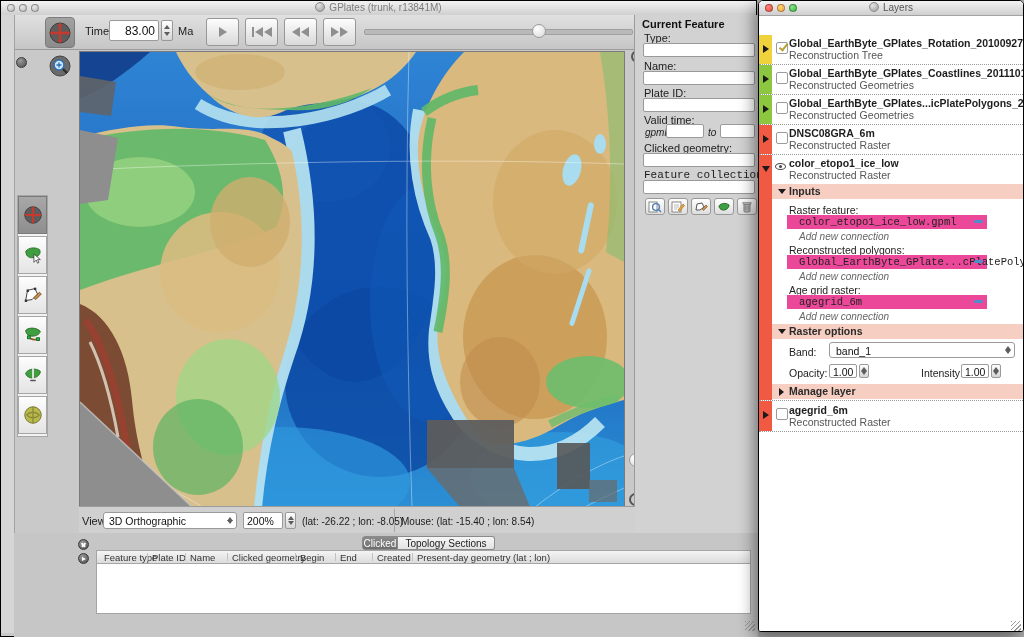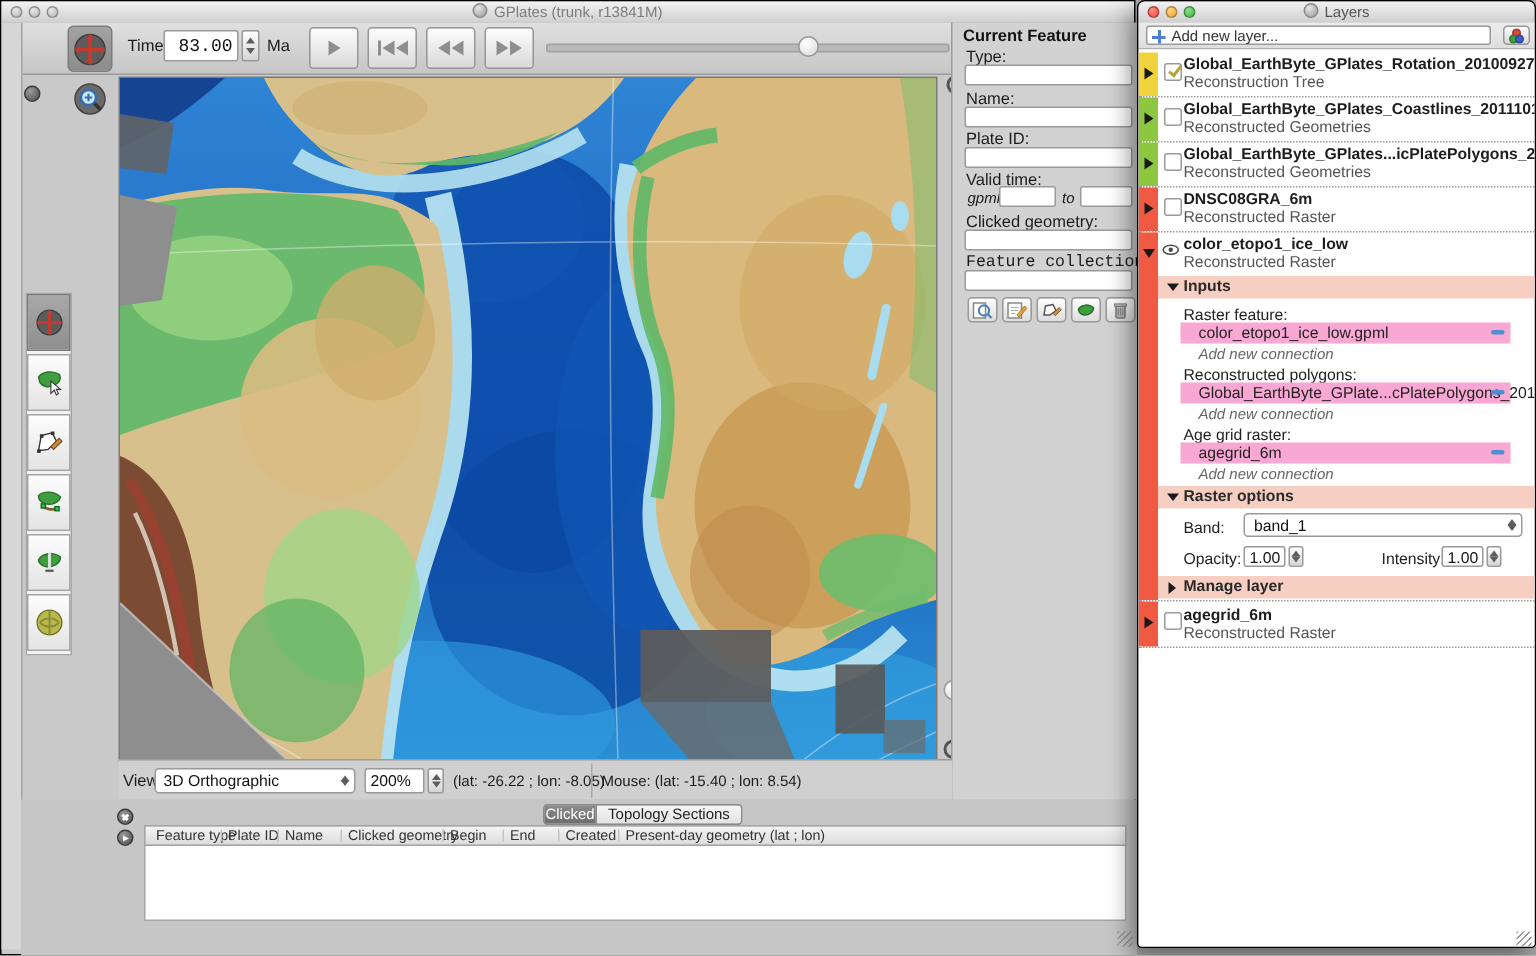--- a/index.html
+++ b/index.html
@@ -60,21 +60,21 @@
   .cb{position:absolute;width:10px;height:10px;background:#fff;border:1px solid #9b9b9b;border-radius:2px;box-sizing:content-box;}
   .cb.checked::after{content:"";display:block;width:3px;height:7px;border:solid #b9a133;
      border-width:0 2px 2px 0;transform:rotate(38deg);margin:-1px 0 0 4px;}
   .eye{position:absolute;width:11px;height:7px;border:1px solid #4a4a4a;border-radius:50%;box-sizing:border-box;background:#fff;}
   .eye::after{content:"";position:absolute;width:3px;height:3px;background:#4a4a4a;border-radius:50%;left:3px;top:1px;}
   .lname{position:absolute;font-size:10.5px;font-weight:bold;color:#1d1d1d;white-space:nowrap;}
   .ltype{position:absolute;font-size:10.5px;color:#555;white-space:nowrap;}
   .sechdr{position:absolute;left:13px;right:0;height:15px;background:#f6cec2;}
   .sechdr .t{position:absolute;left:17px;top:1px;font-size:10.5px;font-weight:bold;color:#2a2a2a;}
   .conlbl{position:absolute;left:30px;font-size:10.5px;color:#222;white-space:nowrap;}
-  .conrow{position:absolute;left:28px;width:220px;height:14px;background:#f9a8d4;}
+  .conrow{position:absolute;left:28px;width:200px;height:14px;background:#ec4899;font-family:Liberation Mono, monospace;}
   .conrow .v{position:absolute;left:12px;top:1px;font-size:10.5px;color:#222;white-space:nowrap;}
   .dash{position:absolute;right:4px;top:5px;width:9px;height:3px;background:#4f8fd0;border-radius:1.5px;}
   .addcon{position:absolute;left:40px;font-size:10px;font-style:italic;color:#666;white-space:nowrap;}
   .plus{position:absolute;width:9px;height:9px;}
   .plus::before{content:"";position:absolute;left:3.5px;top:0;width:2px;height:9px;background:#4a7fd4;}
   .plus::after{content:"";position:absolute;left:0;top:3.5px;width:9px;height:2px;background:#4a7fd4;}
   .clover span{position:absolute;width:6px;height:6px;border-radius:50%;border:1px solid rgba(0,0,0,.25);box-sizing:border-box;}
   .toolbtn{position:absolute;width:29px;height:38px;background:linear-gradient(#fdfdfd,#e4e4e4);
      border:1px solid #a6a6a6;box-sizing:border-box;display:flex;align-items:center;justify-content:center;}
   .toolbtn.sel{background:linear-gradient(#a8a8a8,#8e8e8e);border-color:#7a7a7a;}
@@ -115,21 +115,21 @@
     <svg width="24" height="24" viewBox="0 0 24 24">
       <circle cx="12" cy="12" r="10" fill="#6a6a6a"></circle>
         <circle cx="12" cy="12" r="10" fill="none" stroke="#444"></circle>
       <circle cx="11" cy="11" r="5" fill="#cfe6f5" stroke="#2f6fb2" stroke-width="1.6"></circle>
       <path d="M11,8.5 L11,13.5 M8.5,11 L13.5,11" stroke="#2f6fb2" stroke-width="1.4"></path>
       <path d="M15,15 L19,19" stroke="#2f2f2f" stroke-width="2.4"></path>
     </svg>
   </div>
 
   <div class="lbl" style="left:84px;top:24px;">Time:</div>
-  <input class="field" style="left: 108px; top: 19px; width: 50px; height: 21px; text-align: right; font-size: 12px; font-family: Liberation Mono, monospace;" value="83.00">
+  <input class="field" style="left: 108px; top: 19px; width: 50px; height: 21px; text-align: right; font-size: 12px;" value="83.00">
   <div class="step" style="left:160px;top:19px;width:12px;height:21px;"></div>
   <div class="lbl" style="left:177px;top:24px;">Ma</div>
 
   <div class="btn" style="left:205px;top:17px;width:33px;height:28px;">
     <span class="tr r"></span>
   </div>
   <div class="btn" style="left:244px;top:17px;width:33px;height:28px;">
     <span class="pbar"></span>
       <span class="tr l"></span>
       <span class="tr l"></span>
@@ -369,33 +369,20 @@
             box-shadow:-4px 6px 16px rgba(0,0,0,.45);overflow:hidden;">
   <div class="titlebar">
     <span class="tl" style="left:6px;background:radial-gradient(circle at 35% 30%,#ff8a7e,#ee4b3c);"></span>
     <span class="tl" style="left:18px;background:radial-gradient(circle at 35% 30%,#ffd27a,#f0a83a);"></span>
     <span class="tl" style="left:30px;background:radial-gradient(circle at 35% 30%,#8ee08a,#3db83d);"></span>
     <div class="title-txt" style="color:#555;">
       <span class="appdot"></span><span>Layers</span>
     </div>
   </div>
 
-  <div class="abs" style="left:0;top:14px;width:266px;height:18px;background:linear-gradient(#ececec,#dedede);border-bottom:1px solid #b2b2b2;box-sizing:border-box;">
-    <div class="field" style="left:5px;top:2px;width:230px;height:13px;border-radius:2px;">
-      <span class="plus" style="left:3px;top:2px;"></span>
-      <span class="abs" style="left:16px;top:1px;font-size:10px;color:#333;">Add new layer...</span>
-    </div>
-    <div class="btn" style="left:243px;top:2px;width:18px;height:13px;">
-      <span class="clover" style="position:relative;width:10px;height:10px;display:block;">
-        <span style="left:2px;top:0;background:#d64a3c;"></span>
-        <span style="left:0;top:4px;background:#3da23d;"></span>
-        <span style="left:4px;top:4px;background:#3a5fc4;"></span>
-      </span>
-    </div>
-  </div>
 
   <div class="abs" style="left:0;top:32px;width:266px;height:600px;background:#fff;">
 
     <div class="abs" style="left:0;top:2px;width:304px;height:30px;border-bottom:1px dotted #9b9b9b;box-sizing:border-box;">
       <span class="stripe" style="height:29px;background:#f0d23c;"></span>
       <span class="arr-r" style="left:4px;top:10px;"></span>
       <span class="cb checked" style="left:17px;top:7px;"></span>
       <span class="lname" style="left:30px;top:2px;">Global_EarthByte_GPlates_Rotation_20100927</span>
       <span class="ltype" style="left:30px;top:14px;">Reconstruction Tree</span>
     </div>

